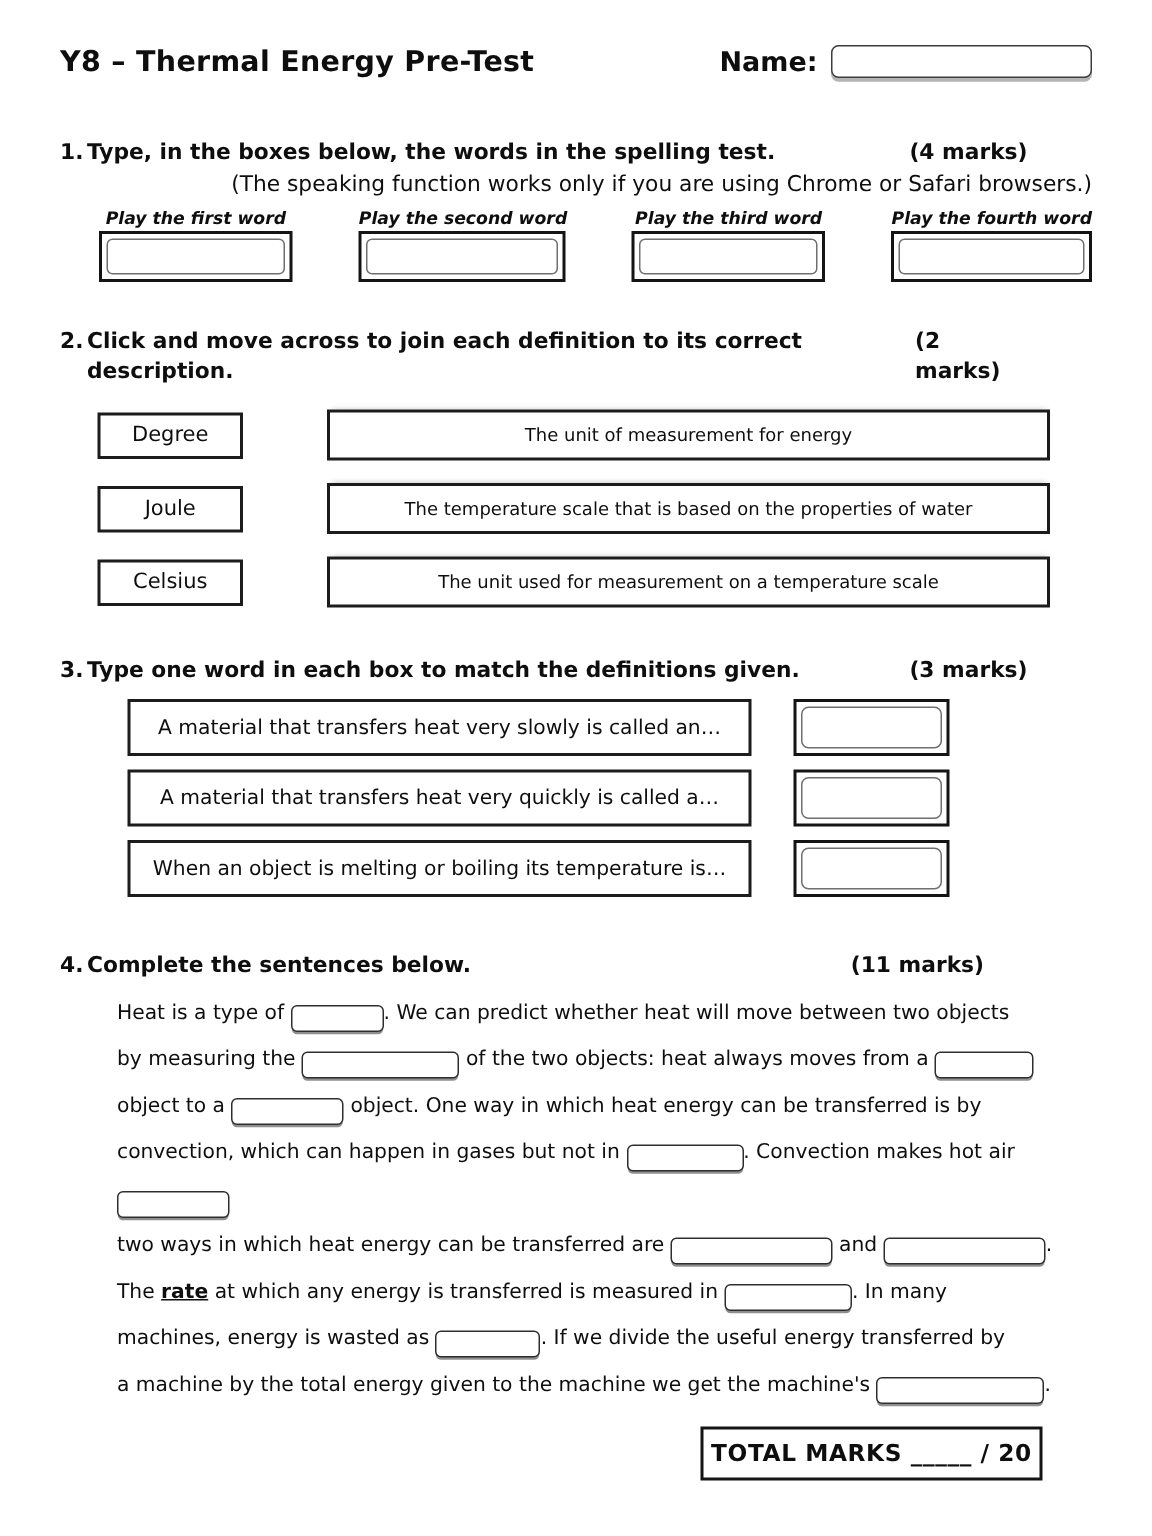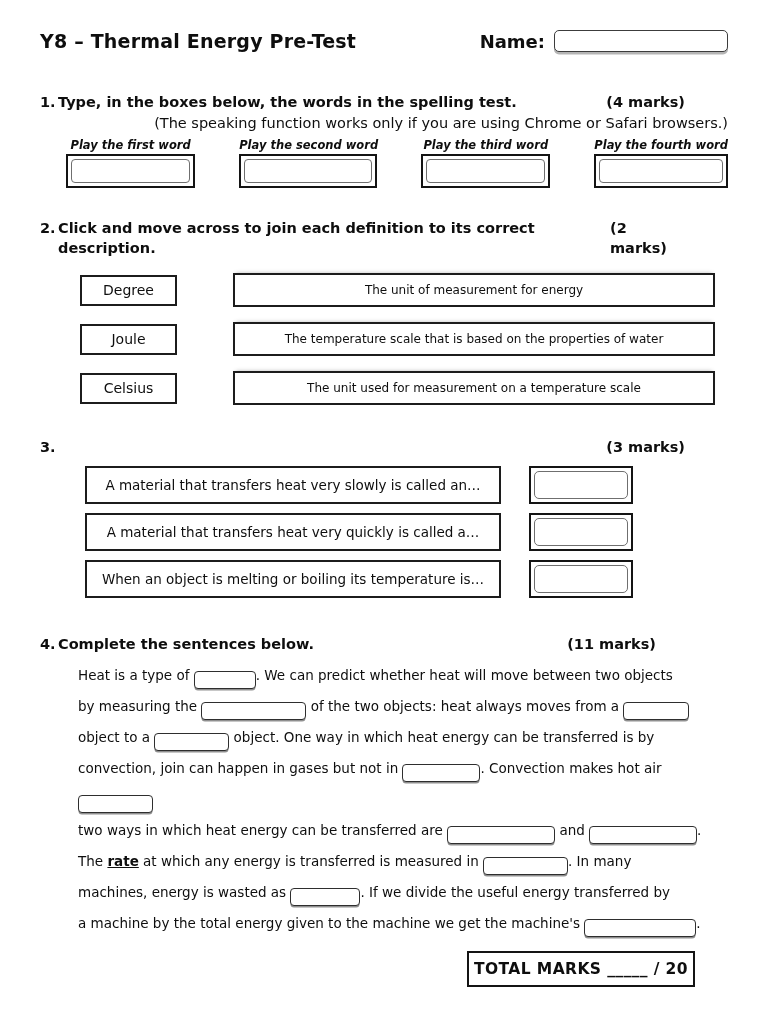--- a/index.html
+++ b/index.html
@@ -40,21 +40,21 @@
   .play-label { font-size: 11.5px; font-weight: bold; font-style: italic; text-align: center; margin-bottom: 2px; white-space: nowrap; }
   .frame-box { border: 2px solid #141414; padding: 3px; height: 34px; background: #fff; }
   .frame-box input {
     width: 100%; height: 100%;
     border: 1px solid #6f6f6f; border-radius: 4px;
     font: 13px "DejaVu Sans", sans-serif; padding: 0 5px; outline: none; background: #fff;
   }
 
   
   #q2 { margin-top: 30px; }
-  .match-row { display: flex; align-items: center; margin: 15px 0 0 40px; }
+  .match-row { display: flex; align-items: center; margin: 15px 0 0 25px; }
   .match-row:first-of-type { margin-top: 14px; }
   .term-box {
     width: 97px; height: 31px; border: 2px solid #1c1c1c;
     display: flex; align-items: center; justify-content: center;
     font-size: 14px; background: #fff; cursor: pointer;
   }
   .desc-box {
     width: 482px; height: 34px; margin-left: 56px;
     border: 2px solid #1c1c1c;
     display: flex; align-items: center; justify-content: center;
@@ -167,20 +167,21 @@
     </div>
     <div class="match-row">
       <div class="term-box">Celsius</div>
       <div class="desc-box">The unit used for measurement on a temperature scale</div>
     </div>
   </div>
 
   <div id="q3">
     <div class="q-head">
       <span class="q-num">3.</span>
+      <span>Type one word in each box to match the definitions given.</span>
       <span class="q-marks">(3 marks)</span>
     </div>
     <div class="def-row">
       <div class="def-box">A material that transfers heat very slowly is called an…</div>
       <div class="answer-frame">
         <input type="text" style="">
       </div>
     </div>
     <div class="def-row">
       <div class="def-box">A material that transfers heat very quickly is called a…</div>
@@ -206,21 +207,21 @@
       <div class="pline">
         <span>Heat is a type of </span><input class="blank w62" style=""><span>. We can predict whether heat will move between two objects</span>
       </div>
       <div class="pline">
         <span>by measuring the </span><input class="blank w105" style=""><span> of the two objects: heat always moves from a </span><input class="blank w66" style="">
       </div>
       <div class="pline">
         <span>object to a </span><input class="blank w75" style=""><span> object. One way in which heat energy can be transferred is by</span>
       </div>
       <div class="pline">
-        <span>convection, join can happen in gases but not in </span><input class="blank w78" style=""><span>. Convection makes hot air</span>
+        <span>convection, which can happen in gases but not in </span><input class="blank w78" style=""><span>. Convection makes hot air</span>
       </div>
       <div class="pline">
         <input class="blank w75" style="">
       </div>
       <div class="pline">
         <span>two ways in which heat energy can be transferred are </span><input class="blank w108" style=""><span> and </span><input class="blank w108" style=""><span>.</span>
       </div>
       <div class="pline">
         <span>The </span><span class="bold-u">rate</span><span> at which any energy is transferred is measured in </span><input class="blank w85" style=""><span>. In many</span>
       </div>

